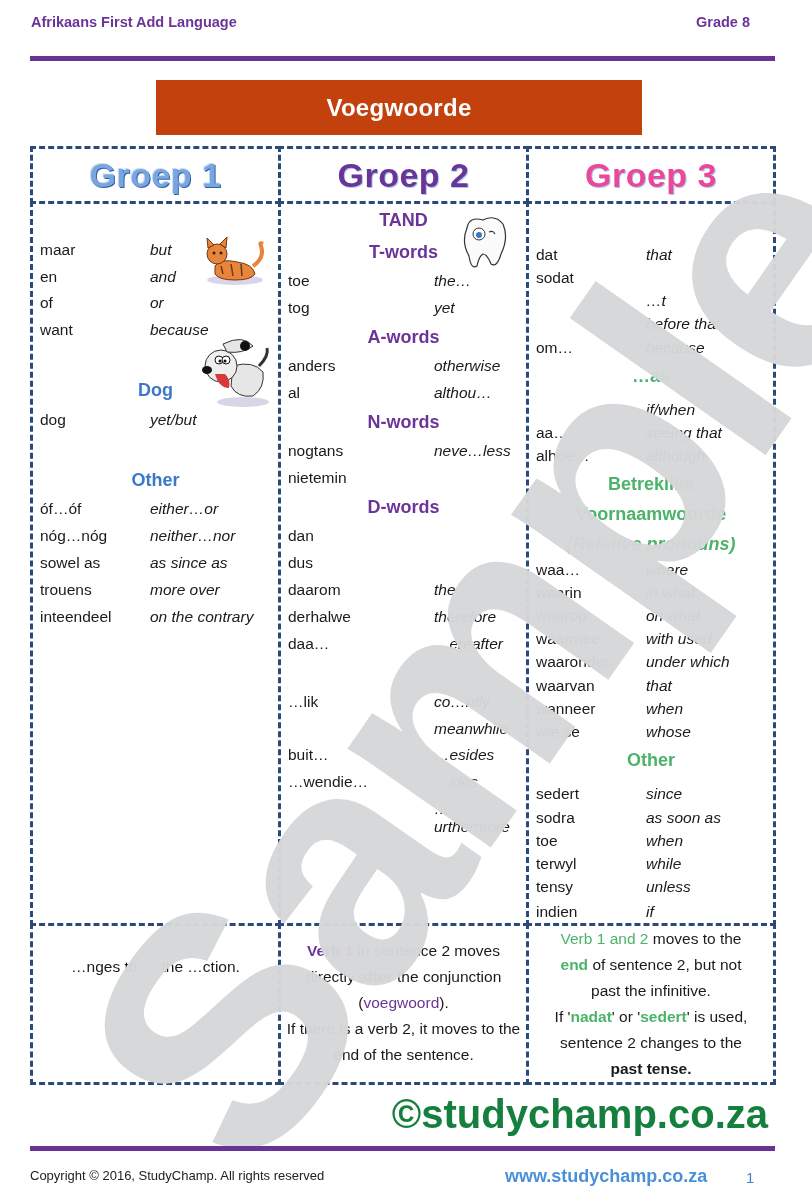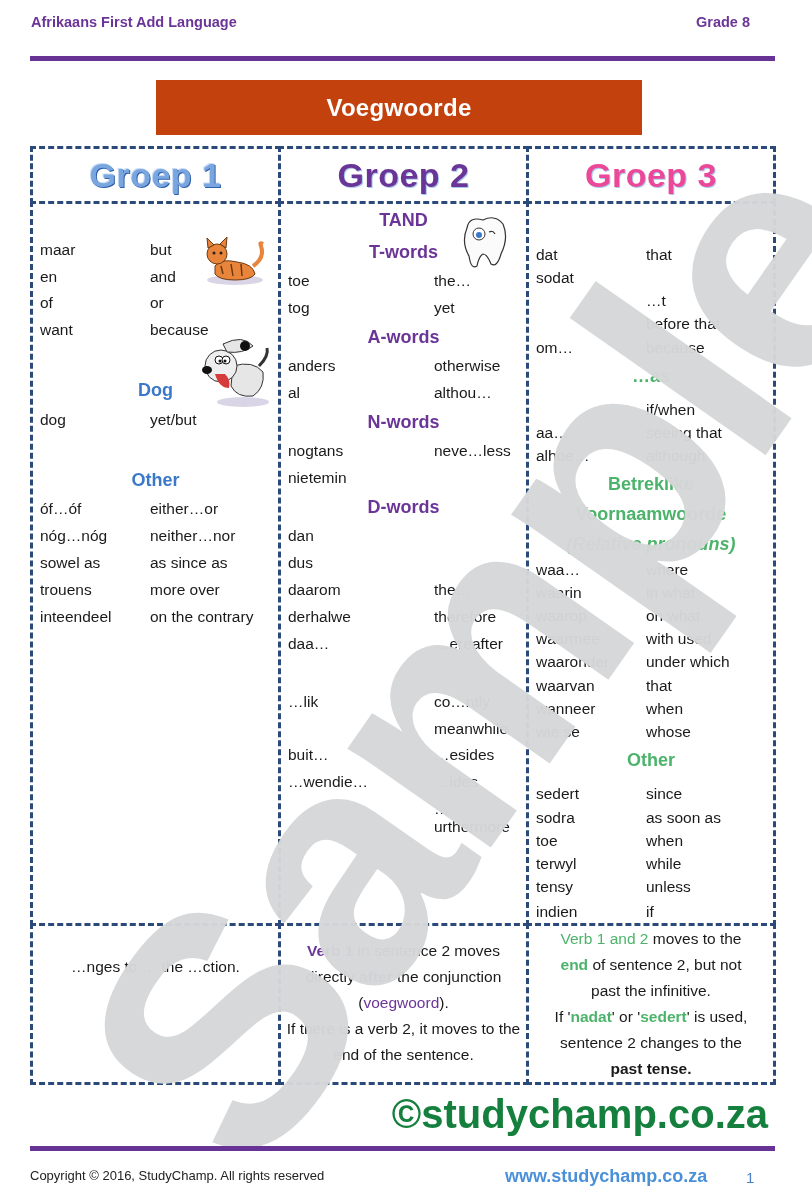--- a/index.html
+++ b/index.html
@@ -30,21 +30,21 @@
   .g1 { color: #7aa6e0; text-shadow: 1px 1px 0 #2e5fa8, -1px -1px 0 #c9dcf5; }
   .g2 { color: #6b3597; text-shadow: 1px 1px 0 #a9c8ee; }
   .g3 { color: #ec4899; text-shadow: 1px 1px 0 #a9c8ee; }
 
   .sec-head { position: absolute; width: 100%; text-align: center; font-weight: bold; font-size: 18px; }
   .blue { color: #3a78c9; }
   .purple { color: #6b3597; }
   .green { color: #4cb36a; }
   .row { position: absolute; left: 7px; width: 235px; font-size: 15.5px; }
   .row .af { position: absolute; left: 0; }
-  .row .en { position: absolute; }
+  .row .en { position: absolute; font-style: italic; }
   .c1 .row .en { left: 110px; }
   .c2 .row .en { left: 127px; margin-left: 19px; }
   .c3 .row .en { left: 110px; }
   .c3 .row { font-family: "Liberation Sans", sans-serif; font-size: 15.5px; }
 
   .note { position: absolute; left: 0; right: 0; text-align: center; font-size: 15.5px; line-height: 26px; }
 
   .watermark-big { position: absolute; left: -30px; top: 560px; width: 900px; transform: rotate(-55deg);
     font-size: 330px; font-weight: bold; color: #d6d7d8; opacity: 0.97; letter-spacing: -8px;
     white-space: nowrap; pointer-events: none; text-align: center; }

